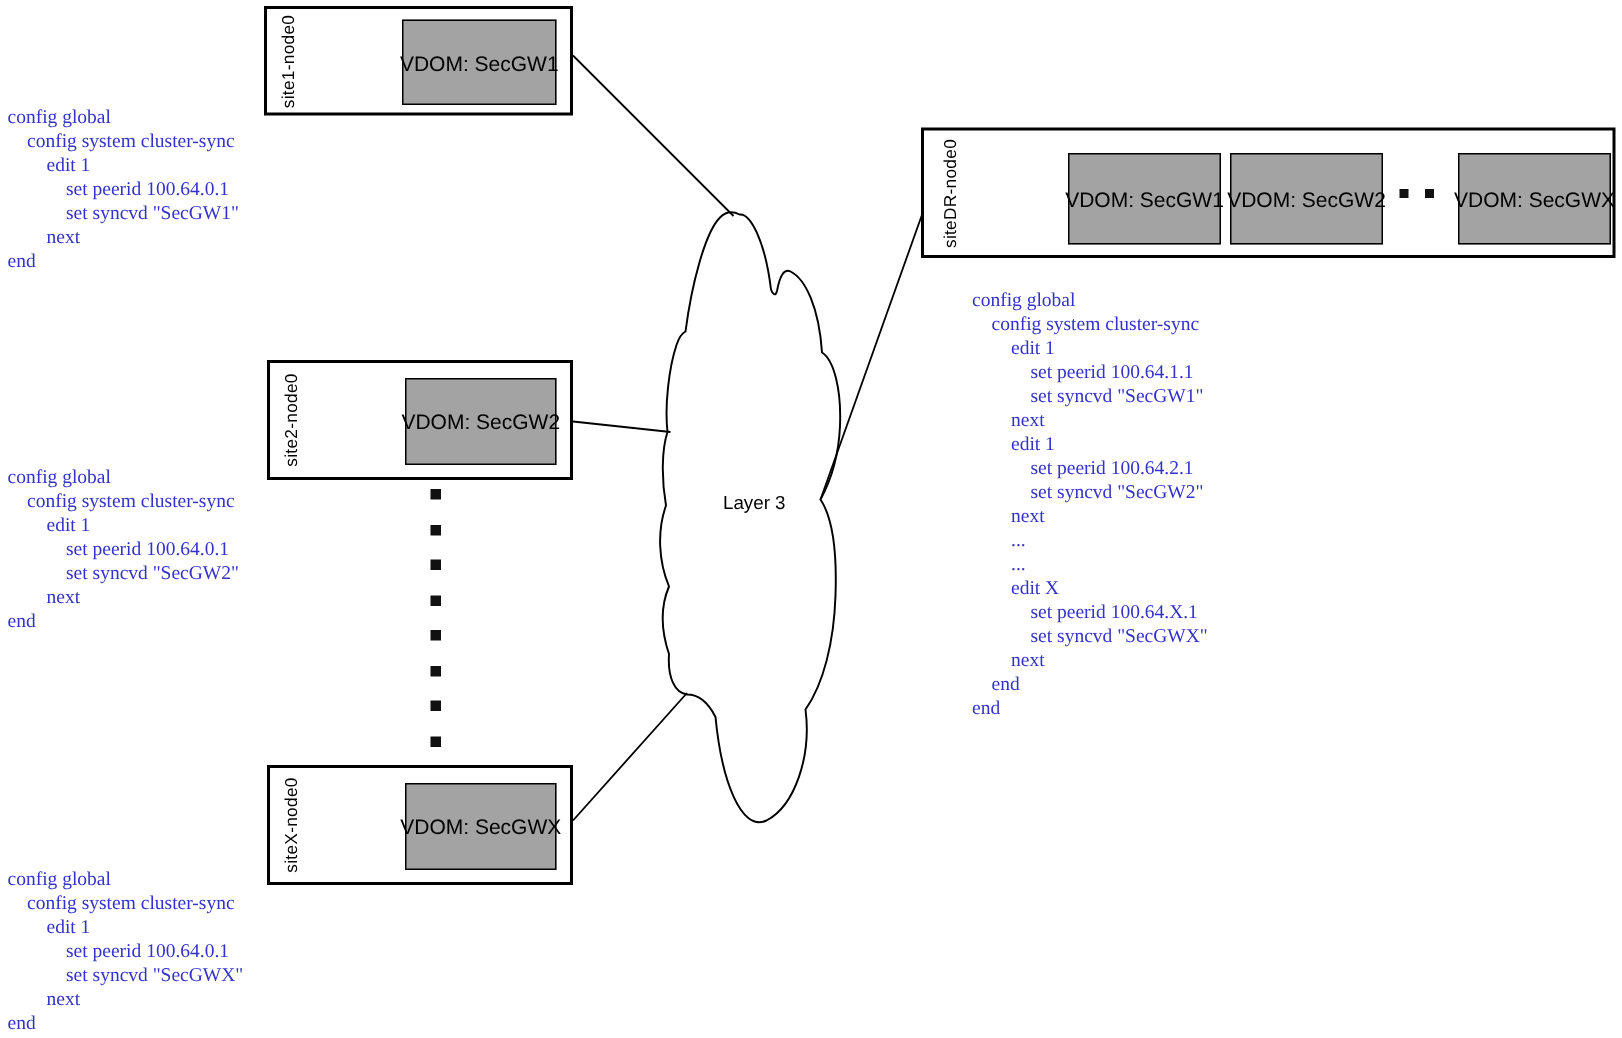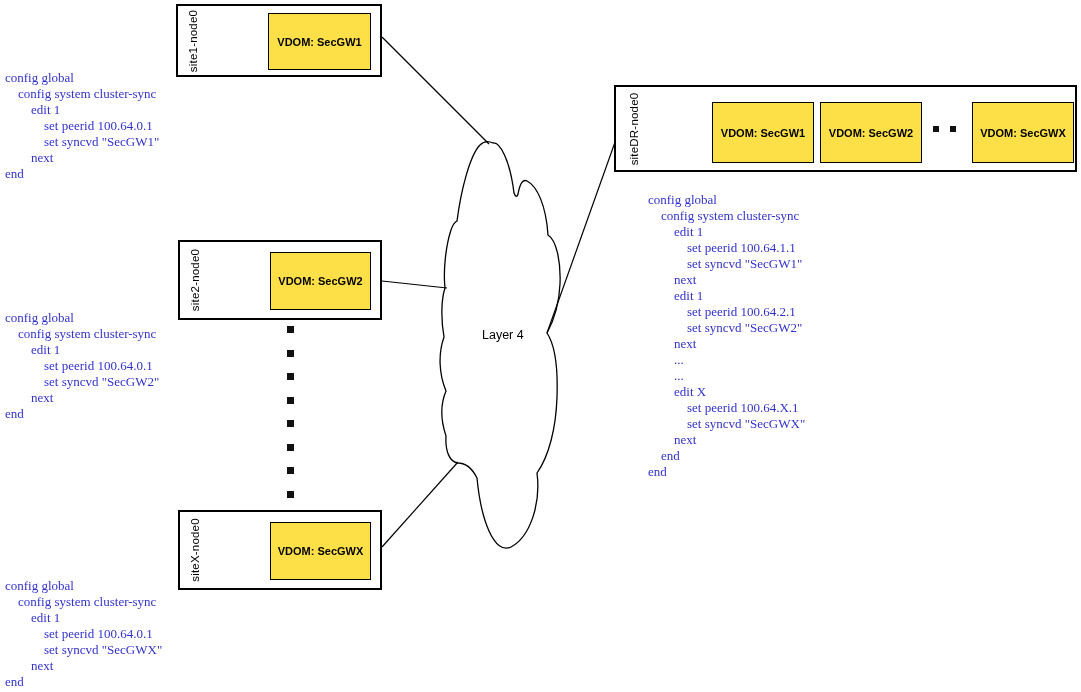--- a/index.html
+++ b/index.html
@@ -10,23 +10,23 @@
   .wires { position:absolute; left:0; top:0; width:1081px; height:692px; }
   .node-box {
     position:absolute; background:#fff; border:2px solid #000; box-sizing:border-box;
   }
   .vlabel {
     position:absolute; top:50%; white-space:nowrap;
     transform:translate(-50%,-50%) rotate(-90deg);
     font-size:11.5px; color:#000; letter-spacing:0.2px;
   }
   .vdom {
-    position:absolute; border:1.5px solid #000; box-sizing:border-box; background:#fde047;
+    position:absolute; border:1.5px solid #000; box-sizing:border-box; background:#a3a3a3;
     display:flex; align-items:center; justify-content:center;
-    font-size:11px; color:#000; white-space:nowrap;font-weight:bold;
+    font-size:14px; color:#000; white-space:nowrap;
   }
   .code {
     position:absolute; margin:0;
     font-family:Liberation Serif, serif;
     font-size:13px; line-height:16px; color:var(--code-color,#3333CC);
     white-space:pre;
   }
   .cloud-label {
     position:absolute; left:482px; top:328px; font-size:12.5px; color:#000;
   }
@@ -89,21 +89,21 @@
              C 443 270 446 245 451 230
              C 453 224 455 222 457 221
              C 461 190 470 155 480 145
              C 484 141 489 141 493 143 Z" fill="#ffffff" stroke="#000000" stroke-width="1.3"></path>
     <line x1="382" y1="37" x2="489" y2="144" stroke="#000" stroke-width="1.2"></line>
     <line x1="382" y1="281" x2="447" y2="288" stroke="#000" stroke-width="1.2"></line>
     <line x1="382" y1="547" x2="458" y2="462" stroke="#000" stroke-width="1.2"></line>
     <line x1="547" y1="333" x2="619" y2="131" stroke="#000" stroke-width="1.2"></line>
   </svg>
 
-  <div class="cloud-label">Layer 4</div>
+  <div class="cloud-label">Layer 3</div>
 
   <div class="node-box" id="box-site1">
     <span class="vlabel">site1-node0</span>
     <div class="vdom">VDOM: SecGW1</div>
   </div>
 
   <div class="node-box" id="box-site2">
     <span class="vlabel">site2-node0</span>
     <div class="vdom">VDOM: SecGW2</div>
   </div>

